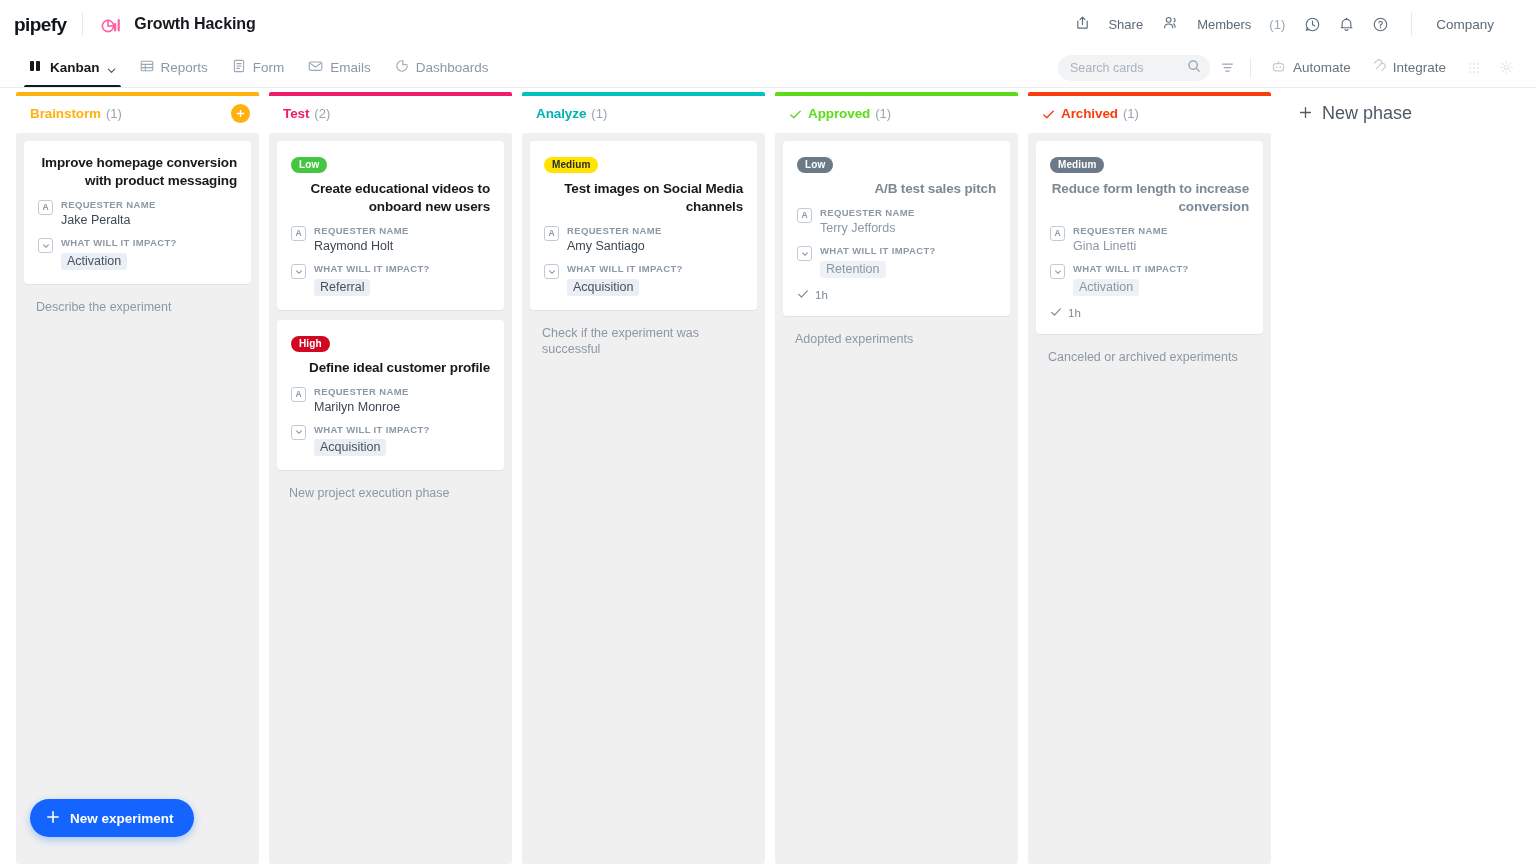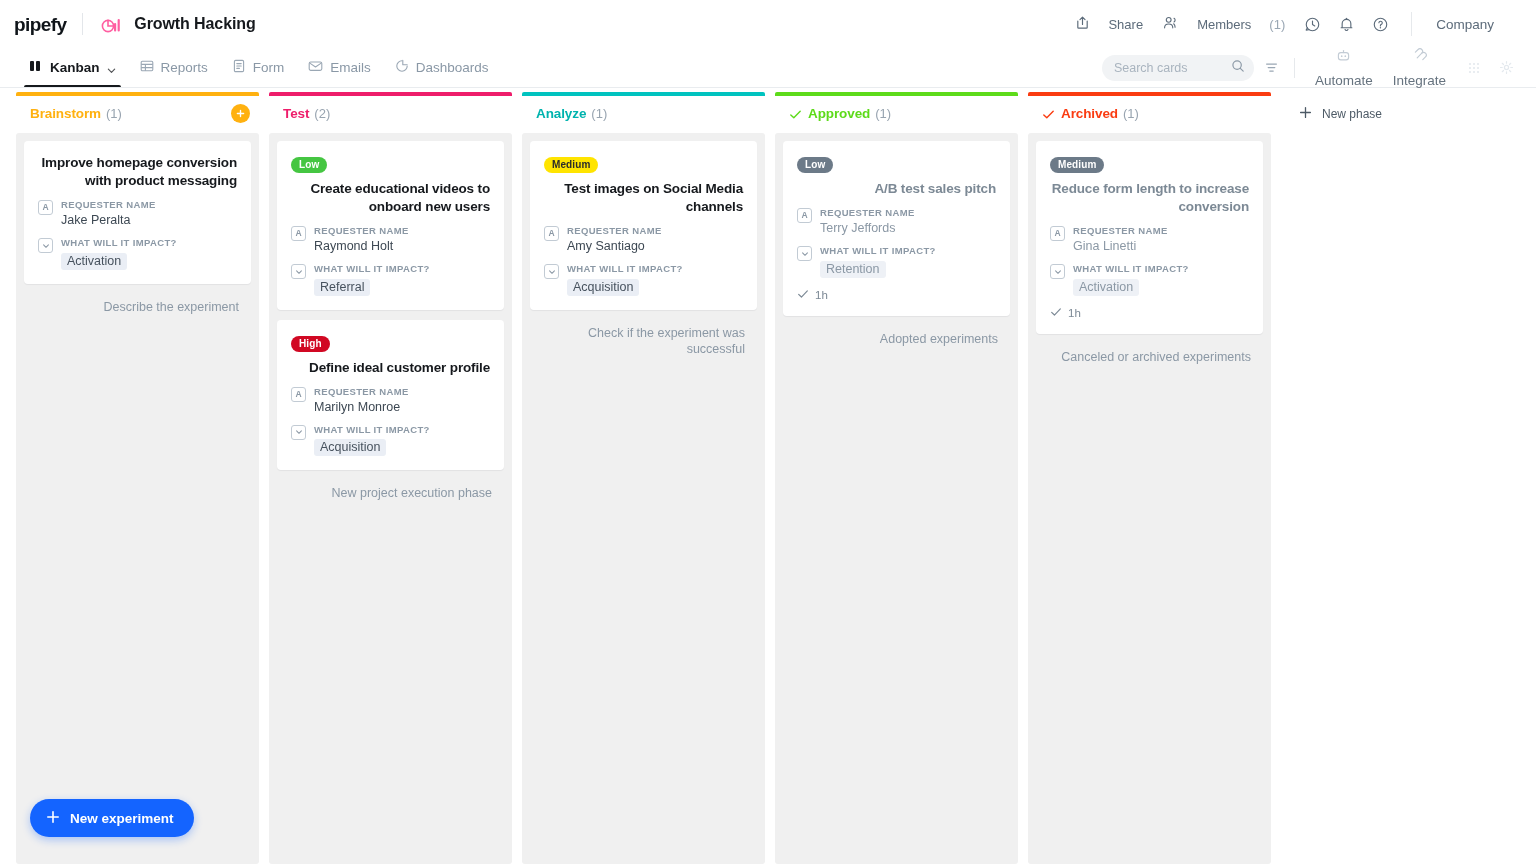--- a/index.html
+++ b/index.html
@@ -87,21 +87,20 @@
   .search-box input::placeholder { color: #a9b4bf; }
   .nav-icon-btn {
     width: 28px; height: 28px; display:flex; align-items:center; justify-content:center;
     border-radius: 5px; cursor: pointer; margin-left: 4px;
   }
   .nav-divider { width:1px; height:20px; background:#e6e9ec; margin: 0 10px 0 8px; }
   .nav-action {
     display:flex; align-items:center; gap:7px;
     font-size:13.5px; color:#66737f; padding: 5px 10px; border-radius:5px; cursor:pointer;
     white-space: nowrap;
-    flex-direction: column;
   }
 
   
   .board {
     position: absolute; top: 89px; left: 0; right: 0; bottom: 0;
     display: flex; align-items: flex-start;
     padding: 0 8px 0 16px;
     background: #ffffff;
     overflow: hidden;
   }
@@ -204,32 +203,32 @@
   .card.dim .chip { background: #eef1f6; color: #8b98a5; }
 
   .card-foot {
     display: flex; align-items: center; gap: 6px;
     margin-top: 10px;
     font-size: 11.5px; color: #7c8995;
   }
   .card-foot svg { width: 12px; height: 12px; }
 
   .phase-hint {
-    text-align: right;
+    text-align: left;
     font-size: 12.5px; color: #8b98a5;
     line-height: 1.35;
     padding: 13px 12px 0 12px;
   }
 
   
   .new-phase {
     display: flex; align-items: center; gap: 10px;
     margin-top: 7px; margin-left: 8px;
     height: 35px; padding: 0 10px;
-    font-size: 12px; color: #4d5a66;
+    font-size: 18px; color: #4d5a66;
     cursor: pointer; border-radius: 5px;
     flex: 0 0 auto;
   }
   .new-phase svg { width: 13px; height: 13px; }
 
   
   .fab {
     position: absolute; left: 30px; bottom: 27px;
     height: 38px; padding: 0 20px 0 16px;
     background: #1464ff; color: #fff;

